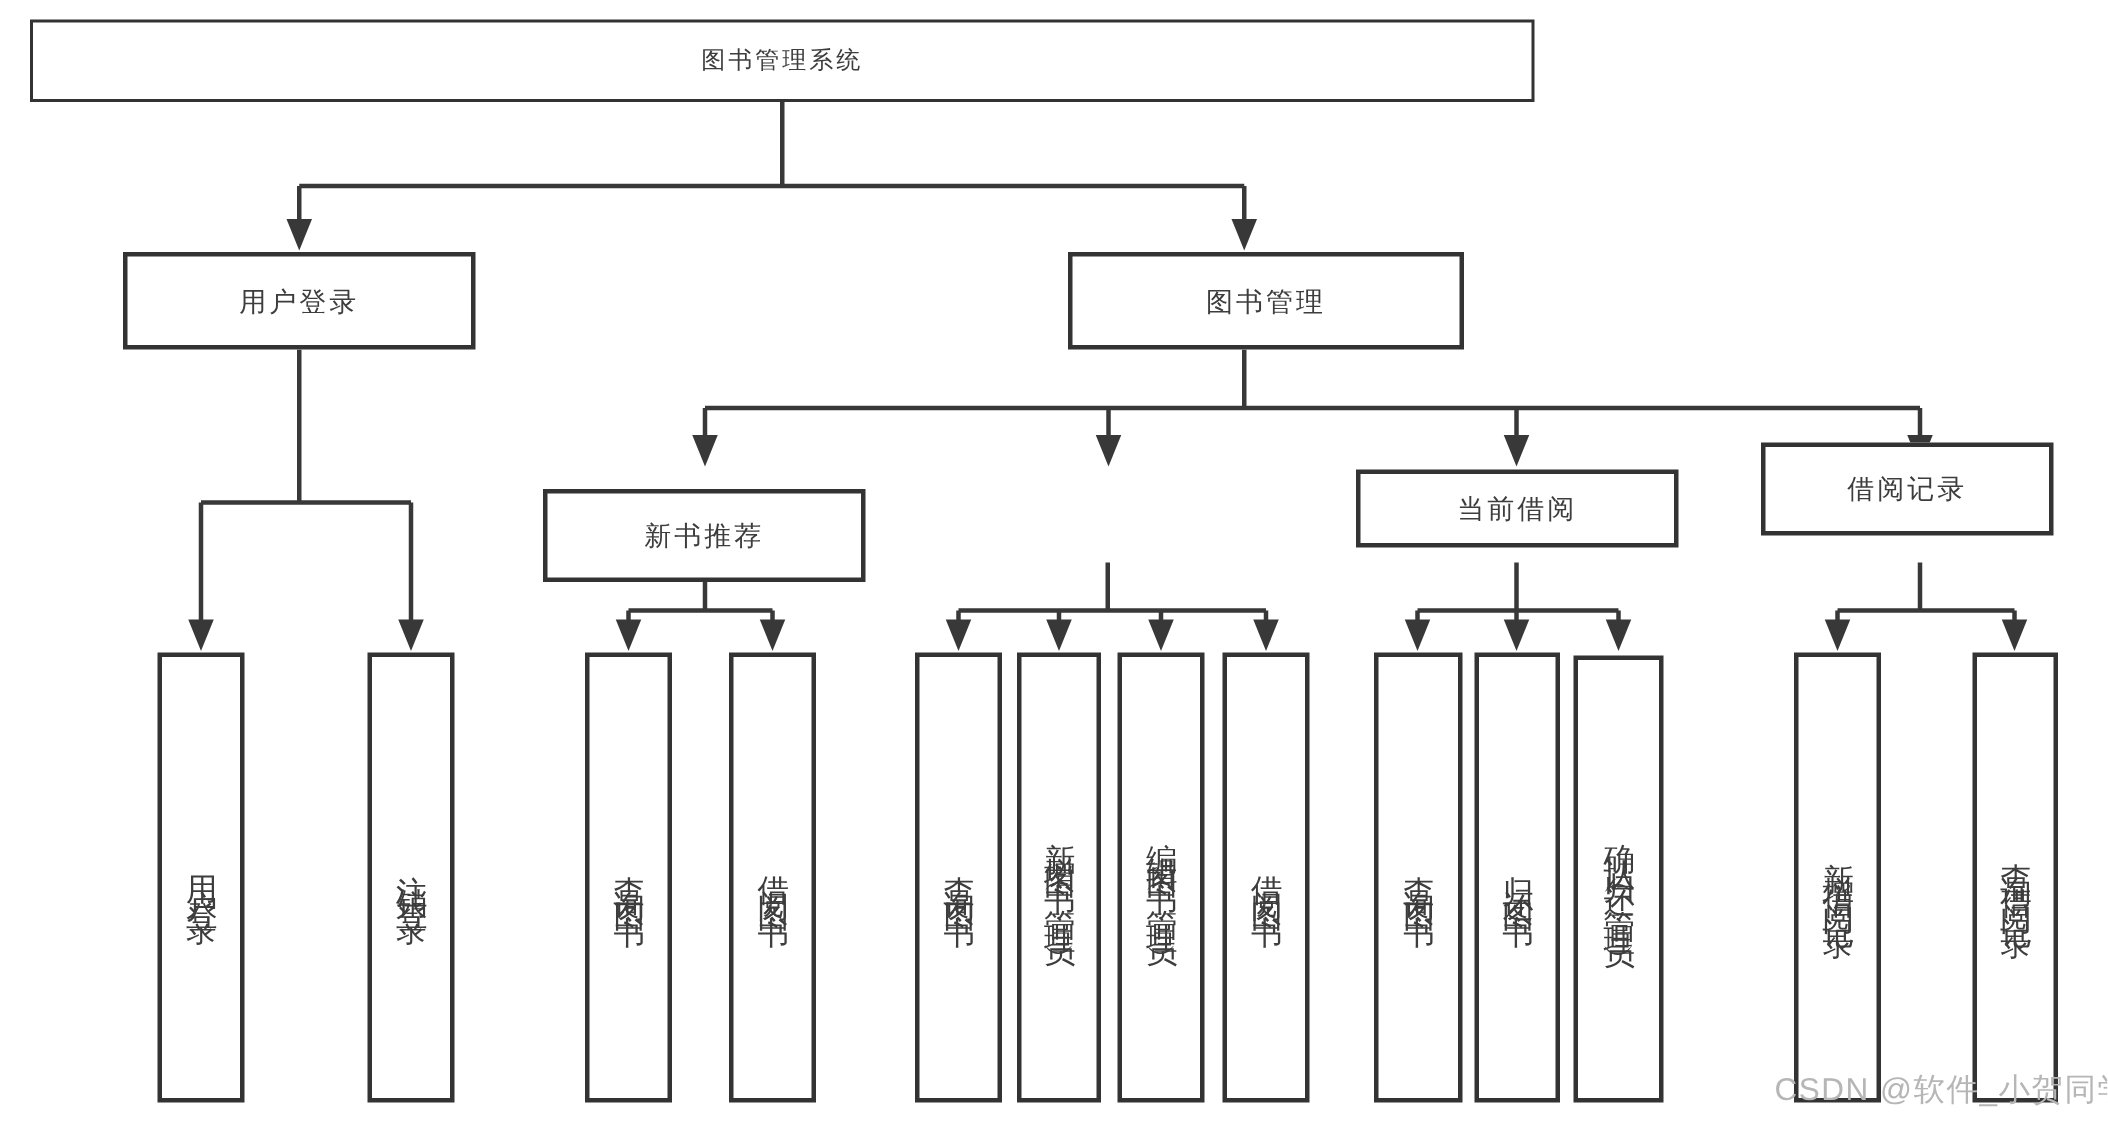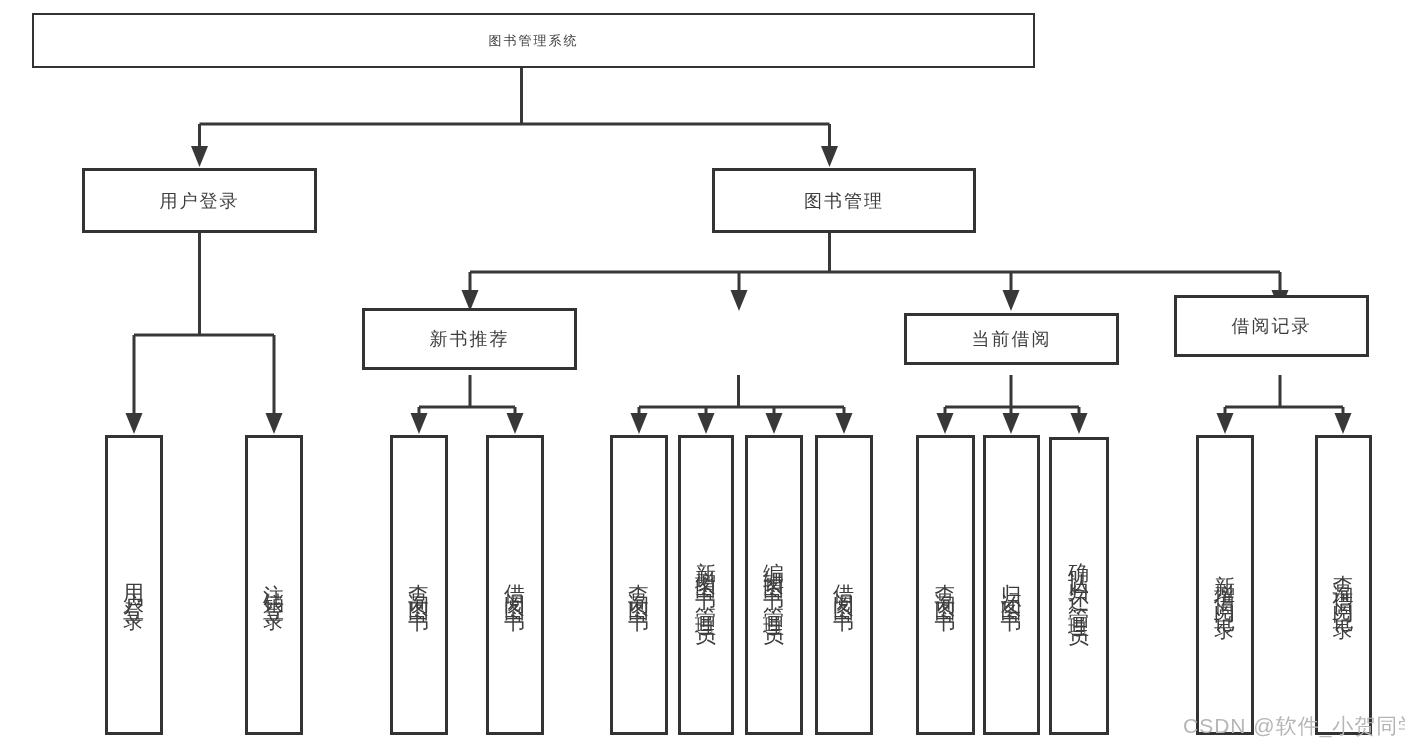--- a/index.html
+++ b/index.html
@@ -7,21 +7,21 @@
     position:relative;width:1405px;height:747px;background:var(--bg,#ffffff);
     font-family:"Liberation Sans","DejaVu Sans",sans-serif;overflow:hidden;
   }
   #wires{position:absolute;left:0;top:0;width:1405px;height:747px;pointer-events:none;}
   .node{
     position:absolute;box-sizing:border-box;background:#fff;
     border:3px solid var(--line,#333333);color:var(--text,#3d3d3d);
     display:flex;align-items:center;justify-content:center;
   }
   .h{font-size:18px;letter-spacing:2px;white-space:nowrap;}
-  .rootbox{font-size:13px;border-width:2.5px;margin-left:12px;}
+  .rootbox{font-size:16px;border-width:2.5px;}
   .v{
     writing-mode:vertical-rl;text-orientation:mixed;
     font-size:21px;letter-spacing:9px;line-height:1;
   }
   #watermark{
     position:absolute;left:1183px;top:712px;z-index:5;
     font-size:21px;letter-spacing:1px;color:var(--watermark,#b6b6b6);
     white-space:nowrap;
   }
 </style>
@@ -64,21 +64,21 @@
         <use href="#ah" x="1225" y="434"></use>
       <use href="#ah" x="1343" y="434"></use>
     </g>
   </svg>
 
   <div class="node h rootbox" style="left:20px;top:13px;width:1003px;height:55px">图书管理系统</div>
 
   <div class="node h" style="left:82px;top:168px;width:235px;height:65px">用户登录</div>
   <div class="node h" style="left:712px;top:168px;width:264px;height:65px">图书管理</div>
 
-  <div class="node h" style="left:362px;top:308px;width:215px;height:62px">新书推荐</div>
+  <div class="node h" style="left:362px;top:326px;width:215px;height:62px">新书推荐</div>
   <div class="node h" style="left:904px;top:313px;width:215px;height:52px">当前借阅</div>
   <div class="node h" style="left:1174px;top:295px;width:195px;height:62px">借阅记录</div>
 
   <div class="node v" style="left:105px;top:435px;width:58px;height:300px">用户登录</div>
   <div class="node v" style="left:245px;top:435px;width:58px;height:300px">注销登录</div>
 
   <div class="node v" style="left:390px;top:435px;width:58px;height:300px">查询图书</div>
   <div class="node v" style="left:486px;top:435px;width:58px;height:300px">借阅图书</div>
 
   <div class="node v" style="left:610px;top:435px;width:58px;height:300px">查询图书</div>

